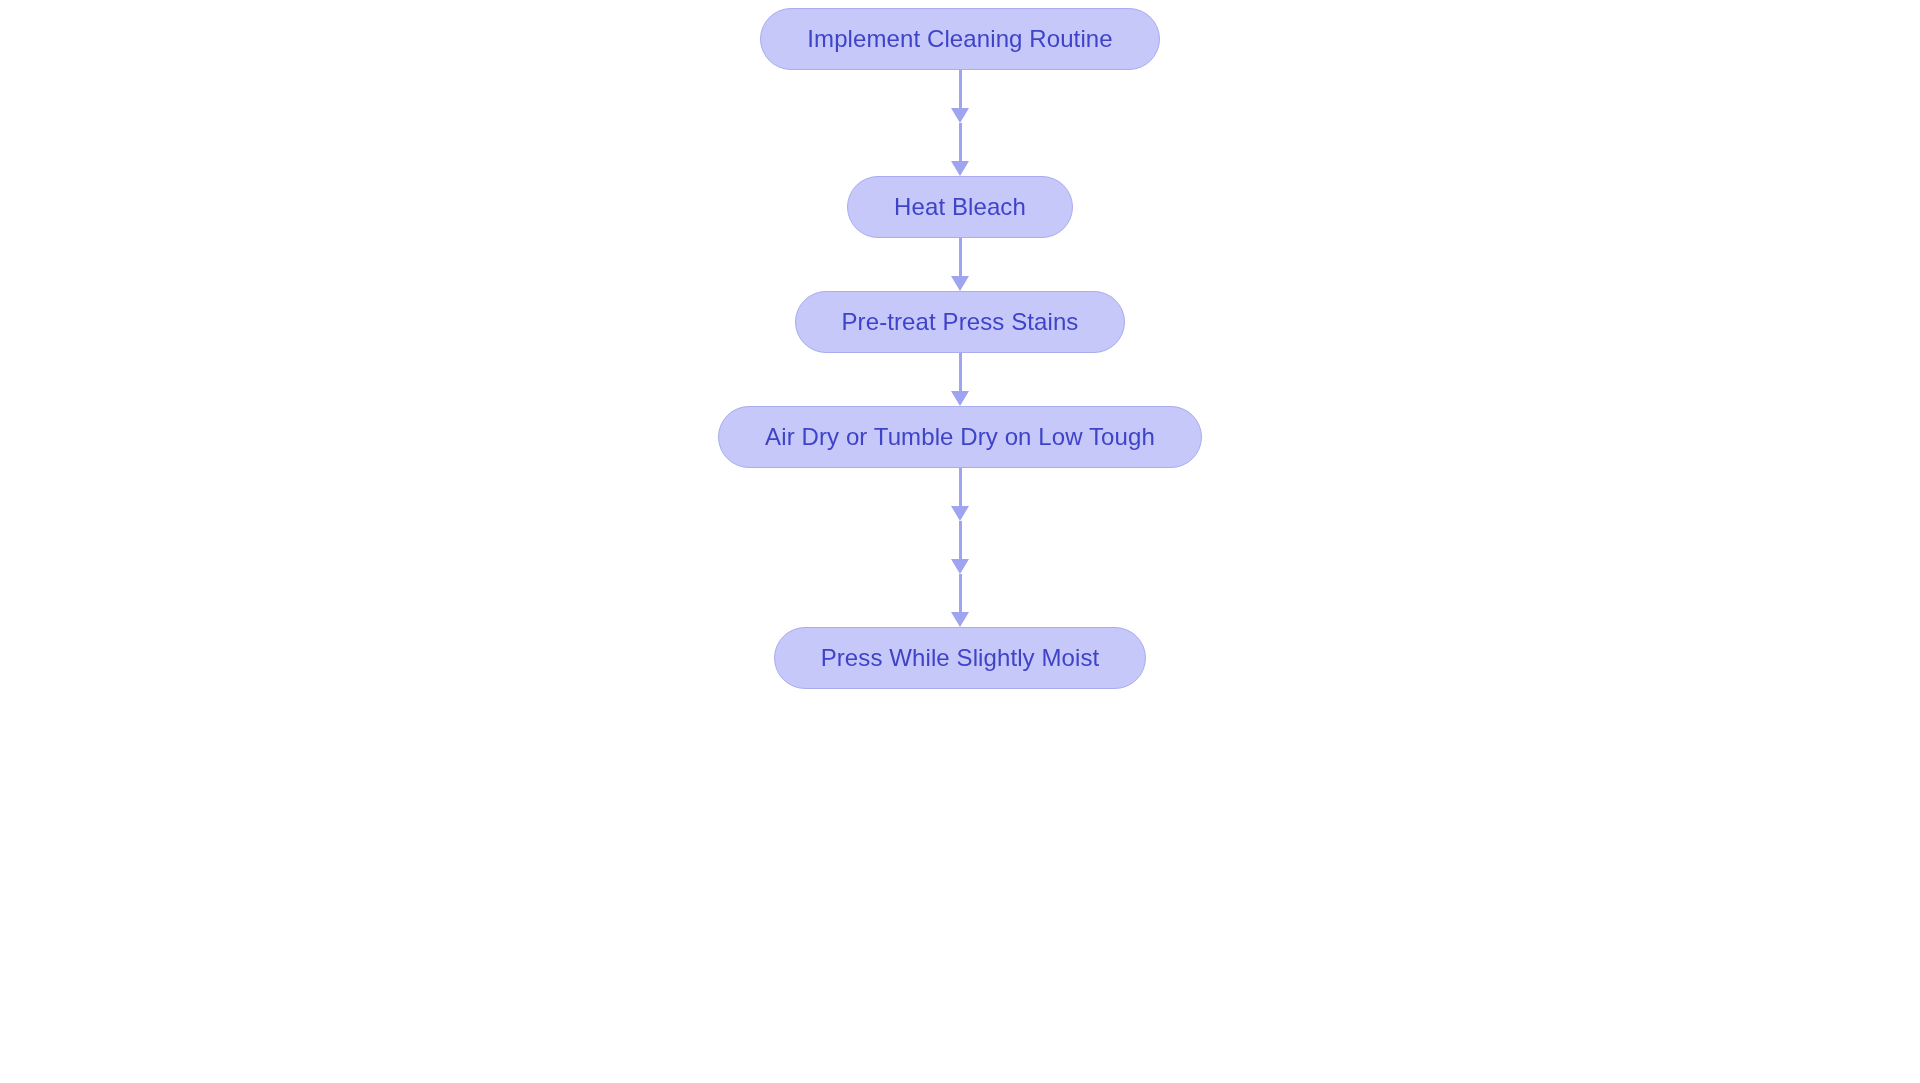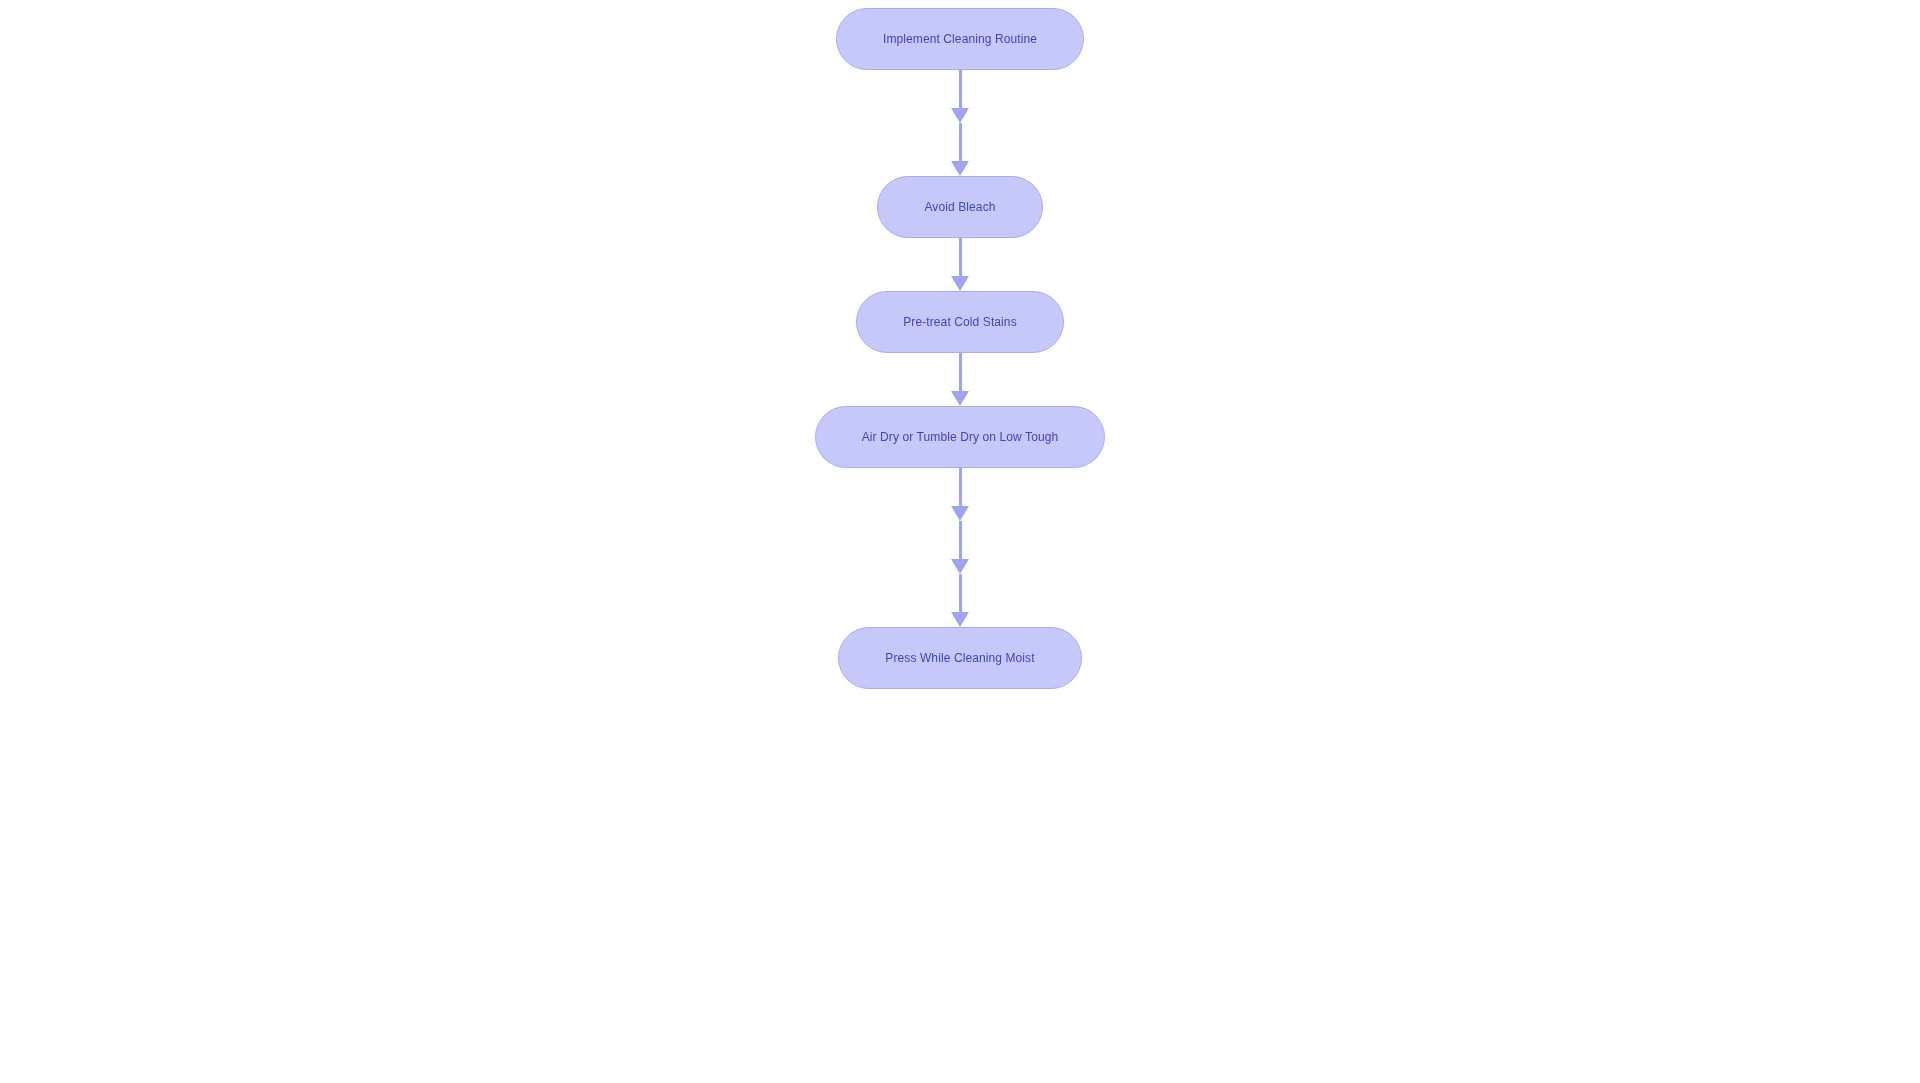--- a/index.html
+++ b/index.html
@@ -40,21 +40,21 @@
     justify-content: center;
     background: #c5c8f8;
     border: 1px solid #a9adf0;
     border-radius: 34px;
     padding: 0 46px;
     white-space: nowrap;
   }
 
   .node-label {
     color: #3f43c8;
-    font-size: 12px;
+    font-size: 24px;
     font-weight: 400;
     letter-spacing: 0.1px;
     line-height: 1;
     font-family: "Liberation Sans", "DejaVu Sans", sans-serif;
   }
 
   .connector {
     position: relative;
     width: 20px;
     height: 53px;
@@ -92,30 +92,30 @@
       <div class="connector-head"></div>
     </div>
 
 
     <div class="connector">
       <div class="connector-line"></div>
       <div class="connector-head"></div>
     </div>
 
     <div class="node">
-      <span class="node-label">Avoid Bleach</span>
+      <span class="node-label">Heat Bleach</span>
     </div>
 
     <div class="connector">
       <div class="connector-line"></div>
       <div class="connector-head"></div>
     </div>
 
     <div class="node">
-      <span class="node-label">Pre-treat Cold Stains</span>
+      <span class="node-label">Pre-treat Press Stains</span>
     </div>
 
     <div class="connector">
       <div class="connector-line"></div>
       <div class="connector-head"></div>
     </div>
 
     <div class="node">
       <span class="node-label">Air Dry or Tumble Dry on Low Tough</span>
     </div>
@@ -131,17 +131,17 @@
       <div class="connector-head"></div>
     </div>
 
 
     <div class="connector">
       <div class="connector-line"></div>
       <div class="connector-head"></div>
     </div>
 
     <div class="node">
-      <span class="node-label">Press While Cleaning Moist</span>
+      <span class="node-label">Press While Slightly Moist</span>
     </div>
 
   </div>
 </div>
 
 </body></html>

